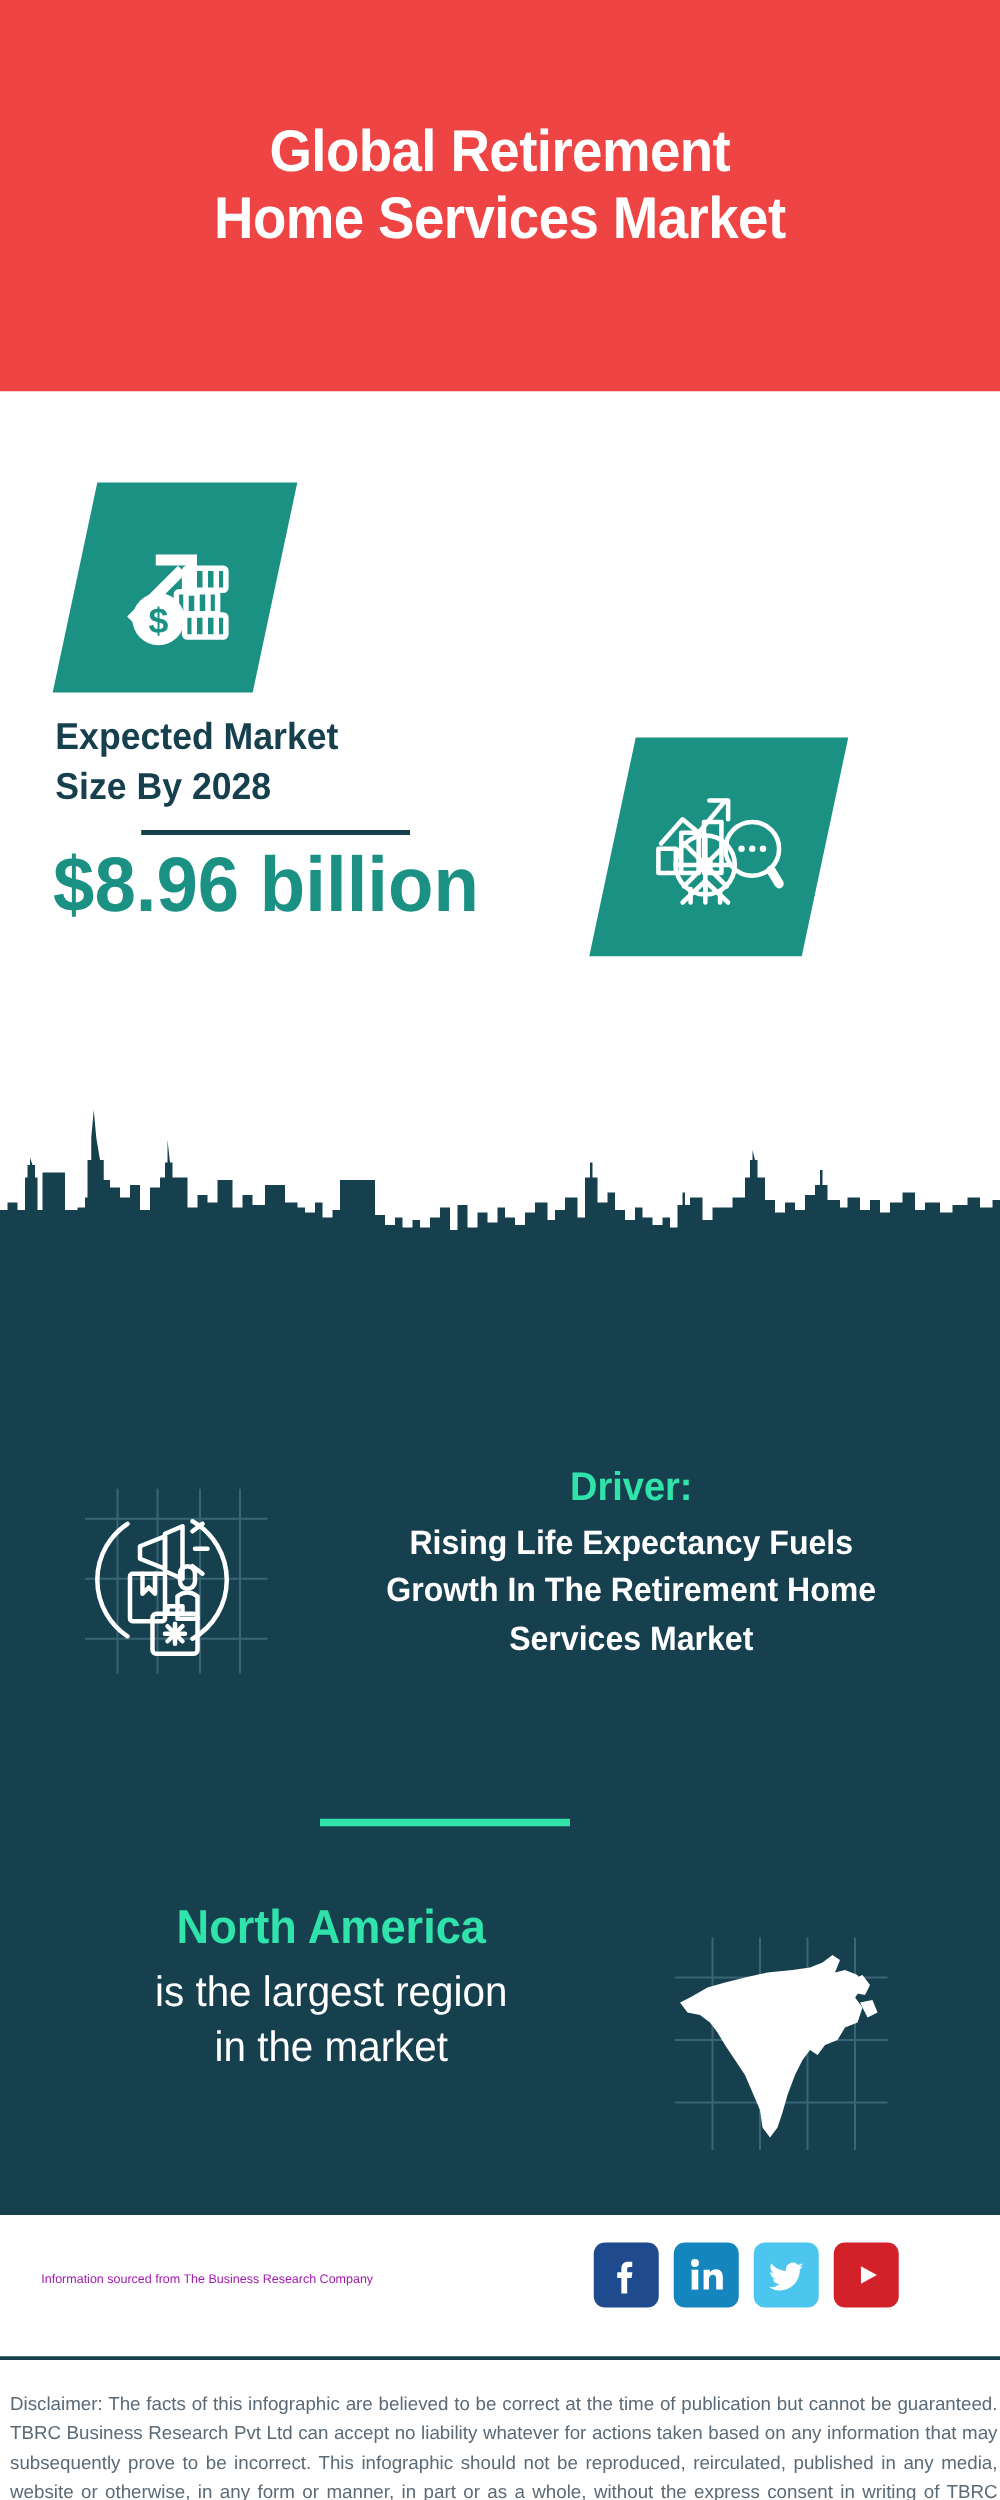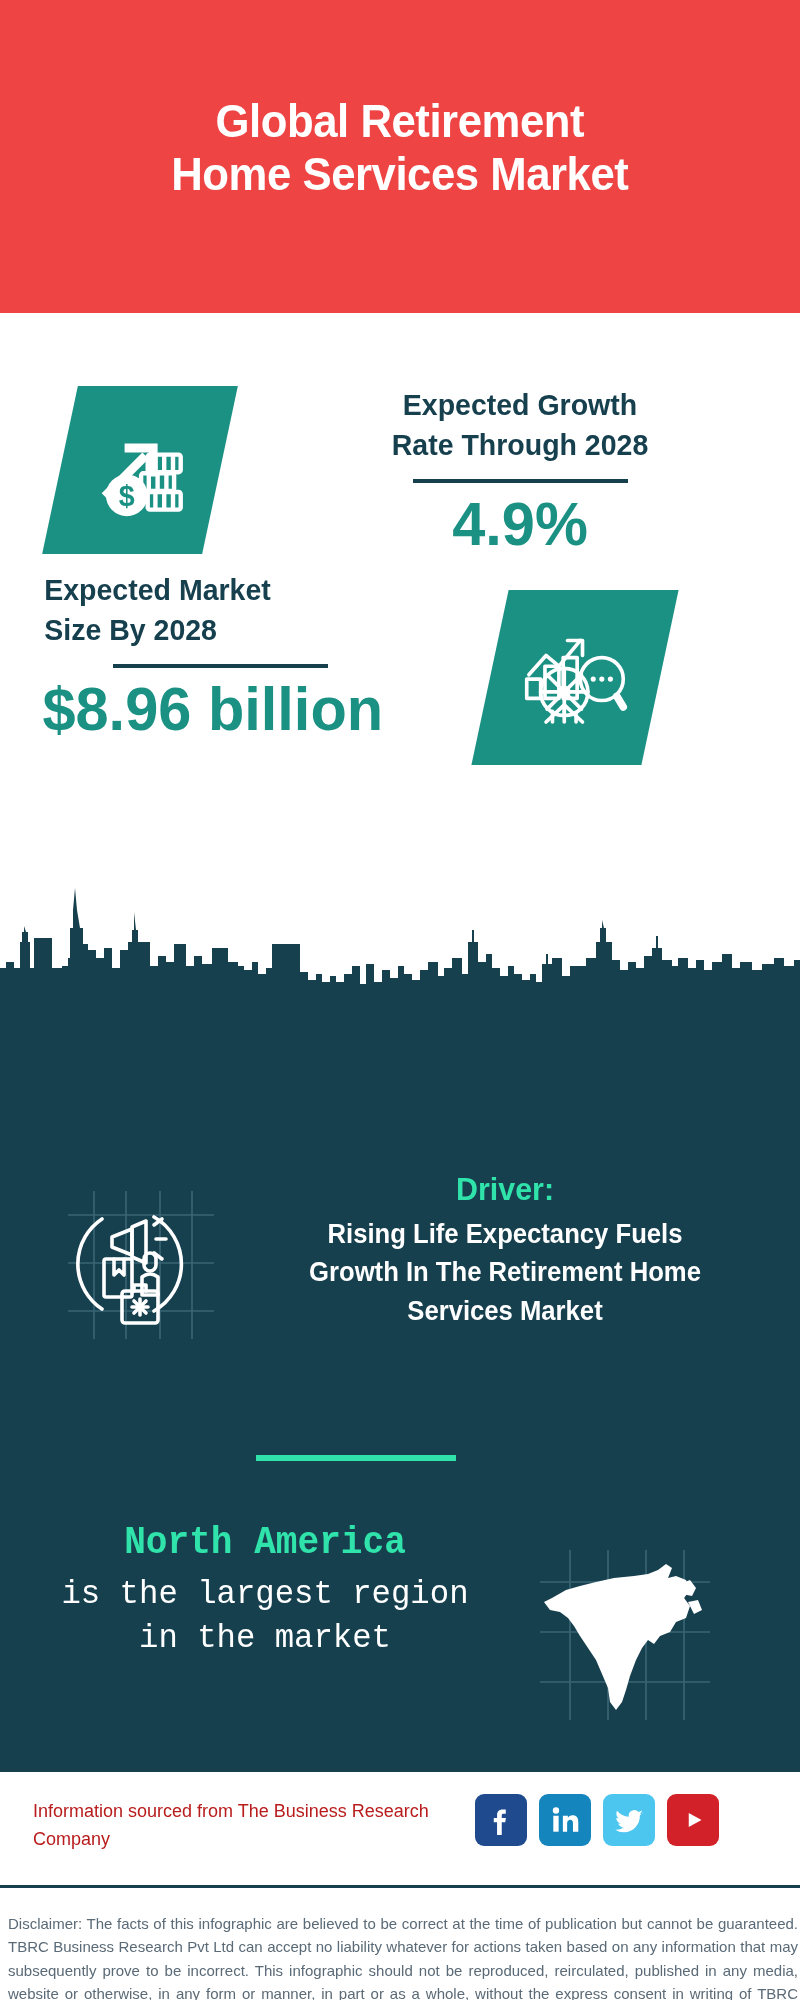--- a/index.html
+++ b/index.html
@@ -102,39 +102,39 @@
   }
 
   
   .green-divider{
     position:absolute;left:256px;top:1455px;width:200px;height:6px;
     background:#2fe3ab;
   }
 
   
   .region{position:absolute;left:0;top:1520px;width:800px;height:230px;}
-  .region-text{position:absolute;left:20px;top:0;width:490px;text-align:center;font-family:Liberation Mono, monospace;}
+  .region-text{position:absolute;left:20px;top:0;width:490px;text-align:center;}
   .region-name{
     color:#2fe3ab;font-weight:bold;font-size:38px;line-height:1.2;
     transform:scaleX(0.95);
   }
   .region-sub{
     color:#ffffff;font-size:34px;line-height:1.3;margin-top:6px;
     transform:scaleX(0.95);
   }
   .region-map{position:absolute;left:530px;top:20px;width:190px;height:190px;}
 
   
   .footer{
     position:absolute;left:0;top:1772px;width:800px;height:113px;
     background:#ffffff;
   }
   .footer-text{
-    position:absolute;left:33px;top:26px;width:430px;
-    color:#b91c1c;font-size:18px;line-height:1.55;
+    position:absolute;left:33px;top:44px;width:430px;
+    color:#a21caf;font-size:10px;line-height:1.55;
   }
   .socials{
     position:absolute;left:475px;top:22px;display:flex;gap:12px;
   }
   .sico{
     width:52px;height:52px;border-radius:9px;
     display:flex;align-items:center;justify-content:center;
   }
   .sico svg{display:block;}
 
@@ -181,28 +181,20 @@
           <line x1="64" y1="70" x2="64" y2="86"></line>
           <line x1="72" y1="70" x2="72" y2="86"></line>
           <line x1="80" y1="70" x2="80" y2="86"></line>
         </g>
 
         <circle cx="38" cy="73" r="19" fill="#ffffff"></circle>
         <text x="38" y="83" font-size="26" font-weight="bold" text-anchor="middle" fill="#1b9184" font-family="Liberation Sans, sans-serif">$</text>
       </svg>
     </div>
 
-    <div class="sec1-text">
-      <div class="cap">
-        <div>Expected Growth</div>
-        <div>Rate Through 2028</div>
-      </div>
-      <div class="rule-dark"></div>
-      <div class="bigval">4.9%</div>
-    </div>
   </div>
 
   <div class="sec2">
     <div class="sec2-text">
       <div class="cap">
         <div>Expected Market</div>
         <div>Size By 2028</div>
       </div>
       <div class="rule-dark"></div>
       <div class="bigval">$8.96 billion</div>

